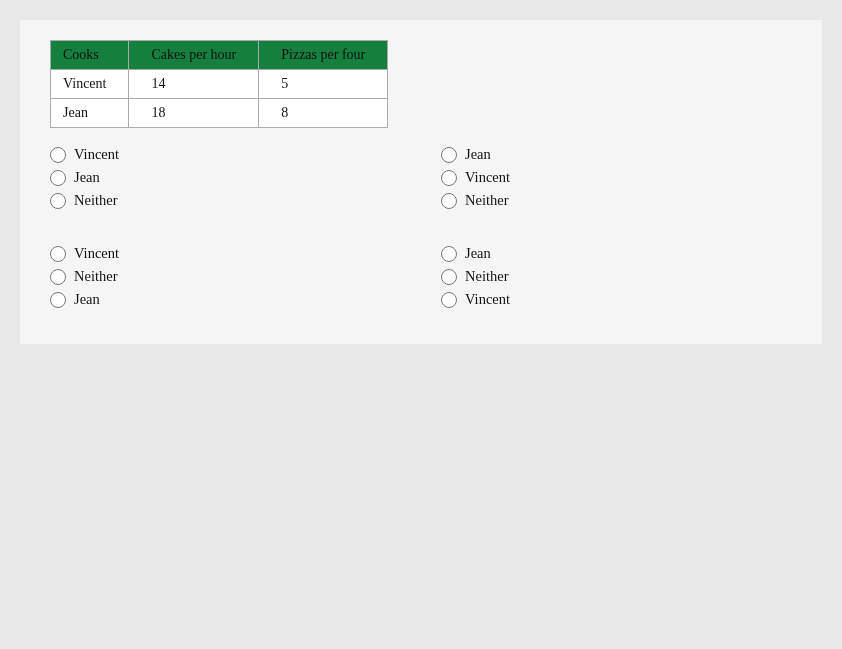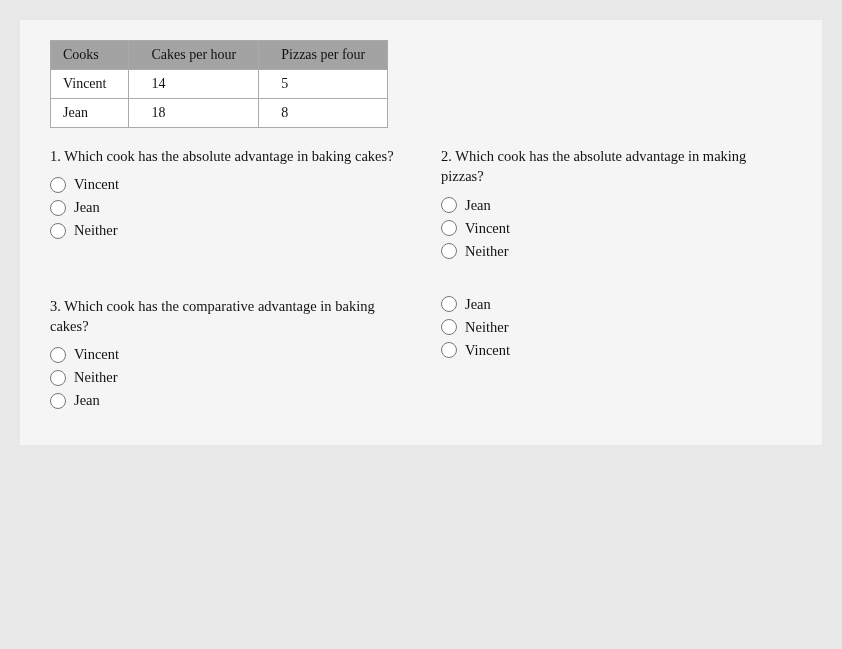--- a/index.html
+++ b/index.html
@@ -26,21 +26,21 @@
     }
     table th, table td {
       border: 1px solid #aaa;
       padding: 6px 22px;
       text-align: left;
       font-size: 14px;
       background: #fff;
     }
     table th {
       font-weight: normal;
-      background: #a3a3a3;
+      background: #15803d;
     }
     table td:first-child, table th:first-child {
       text-align: left;
       padding-left: 12px;
     }
 
     .intro-text {
       font-size: 15px;
       margin-bottom: 28px;
       font-style: italic;
@@ -102,53 +102,50 @@
         <td>18</td>
         <td>8</td>
       </tr>
     </tbody>
   </table>
 
 
   <div class="questions-grid">
 
     <div class="question-block">
-      <p class="question-text">1. Which cook has the absolute advantage in baking cakes?</p>
       <label class="radio-option">
         <input type="radio" name="q1" style="">
         <span>Vincent</span>
       </label>
       <label class="radio-option">
         <input type="radio" name="q1" style="">
         <span>Jean</span>
       </label>
       <label class="radio-option">
         <input type="radio" name="q1" style="">
         <span>Neither</span>
       </label>
     </div>
 
     <div class="question-block">
-      <p class="question-text">2. Which cook has the absolute advantage in making pizzas?</p>
       <label class="radio-option">
         <input type="radio" name="q2" style="">
         <span>Jean</span>
       </label>
       <label class="radio-option">
         <input type="radio" name="q2" style="">
         <span>Vincent</span>
       </label>
       <label class="radio-option">
         <input type="radio" name="q2" style="">
         <span>Neither</span>
       </label>
     </div>
 
     <div class="question-block">
-      <p class="question-text">3. Which cook has the comparative advantage in baking cakes?</p>
       <label class="radio-option">
         <input type="radio" name="q3" style="">
         <span>Vincent</span>
       </label>
       <label class="radio-option">
         <input type="radio" name="q3" style="">
         <span>Neither</span>
       </label>
       <label class="radio-option">
         <input type="radio" name="q3" style="">

